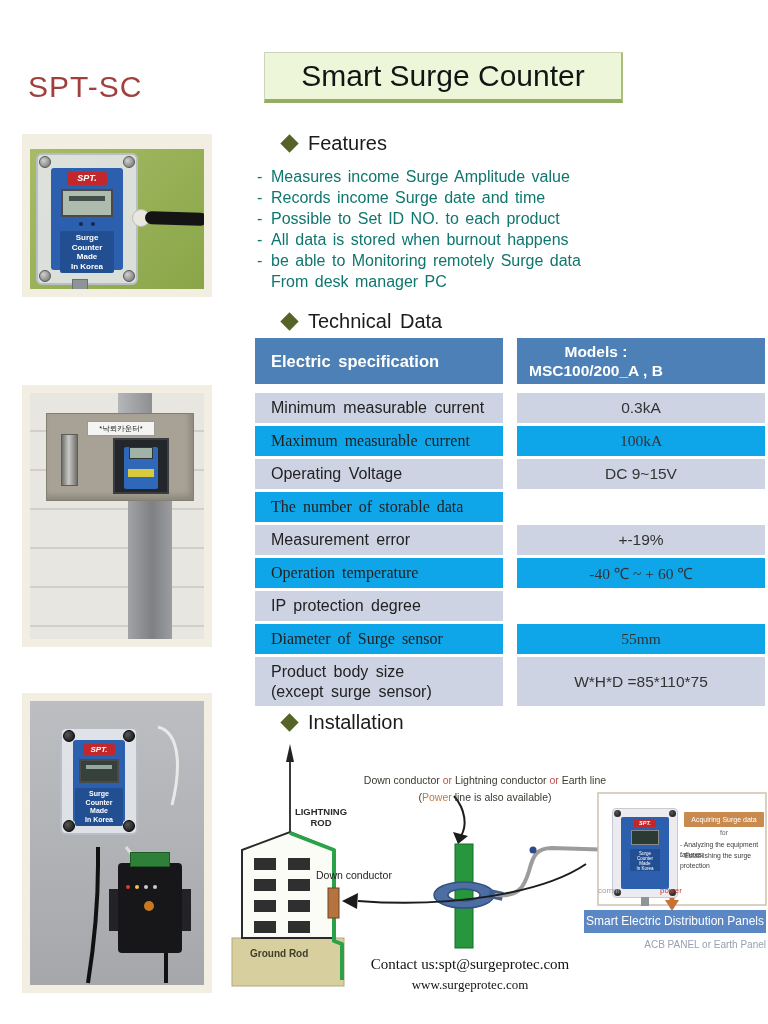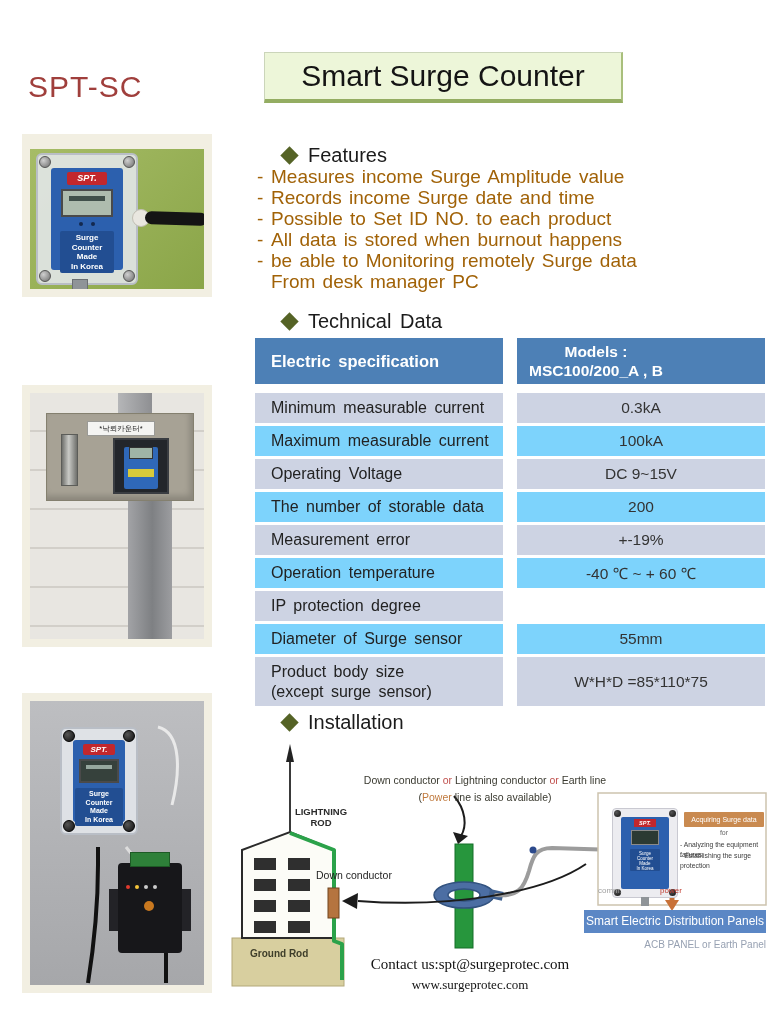--- a/index.html
+++ b/index.html
@@ -8,26 +8,26 @@
 
   
   .brand-code { position:absolute; left:28px; top:70px; font-size:30px; letter-spacing:1px; color:#a03f3c; }
   .title-box { position:absolute; left:264px; top:52px; width:356px; height:46px;
     background:#edf6d9; border:1px solid #cbd5ba; border-right:2px solid #a9bf7c; border-bottom:4px solid #94ad62;
     text-align:center; line-height:46px; font-size:30px; color:#141414; }
 
   
   .sec-heading { position:absolute; display:flex; align-items:center; gap:12px; font-size:20px; color:#1b1b1b; word-spacing:3px; }
   .diamond { width:13px; height:13px; background:#556326; transform:rotate(45deg); flex:0 0 13px; }
-  .h-features { left:283px; top:144px; }
+  .h-features { left:283px; top:132px; }
   .h-technical { left:283px; top:310px; }
   .h-install { left:283px; top:711px; }
 
   
-  .features-list { position:absolute; left:257px; top:166px; width:505px; font-size:19px; color:#a16207; word-spacing:2px; }
+  .features-list { position:absolute; left:257px; top:166px; width:505px; font-size:16px; color:#0f766e; word-spacing:2px; }
   .f-line { line-height:21px; white-space:nowrap; }
   .f-line .dash { display:inline-block; width:14px; }
   .f-line.cont { padding-left:14px; }
 
   
   .spec-table { position:absolute; left:255px; top:338px; width:510px; }
   .t-row { display:flex; margin-bottom:3px; }
   .t-row .c1 { width:248px; box-sizing:border-box; padding-left:16px; display:flex; align-items:center; }
   .t-gap { width:14px; flex:0 0 14px; }
   .t-row .c2 { width:248px; display:flex; align-items:center; justify-content:center; text-align:center; }
@@ -35,21 +35,21 @@
   .t-head .c1, .t-head .c2 { background:#4d80b6; color:#fff; font-weight:bold; height:46px; }
   .t-head .c1 { font-size:16.5px; word-spacing:3px; }
   .t-head .c2 { justify-content:flex-start; padding-left:12px; box-sizing:border-box; font-size:15.5px; line-height:19px; }
   .t-head { margin-bottom:9px; }
   .t-data { height:30px; font-size:16px; }
   .t-data .c1 { color:#222; word-spacing:3px; }
   .t-data .c2 { color:#333; font-size:15.5px; }
   .t-data.tall { height:49px; }
   .t-data.tall .c1 { line-height:20px; }
   .band-a .c1, .band-a .c2 { background:#cdd3e3; }
-  .band-b .c1, .band-b .c2 { background:#7dd3fc; }
+  .band-b .c1, .band-b .c2 { background:#0ea5e9;font-family:Liberation Serif, serif; }
   .pre { white-space:pre-line; }
 
   
   .photo-frame { position:absolute; background:#f2efe2; }
   .pf1 { left:22px; top:134px; width:190px; height:163px; }
   .pf2 { left:22px; top:385px; width:190px; height:262px; }
   .pf3 { left:22px; top:693px; width:190px; height:300px; }
   .photo-inner { position:absolute; overflow:hidden; }
 
   
@@ -263,21 +263,20 @@
       <div class="c2">100kA</div>
     </div>
     <div class="t-row t-data band-a">
       <div class="c1">Operating Voltage</div>
         <div class="t-gap"></div>
       <div class="c2">DC 9~15V</div>
     </div>
     <div class="t-row t-data band-b">
       <div class="c1">The number of storable data</div>
         <div class="t-gap"></div>
-      <div class="c2">200</div>
     </div>
     <div class="t-row t-data band-a">
       <div class="c1">Measurement error</div>
         <div class="t-gap"></div>
       <div class="c2">+-19%</div>
     </div>
     <div class="t-row t-data band-b">
       <div class="c1">Operation temperature</div>
         <div class="t-gap"></div>
       <div class="c2">-40 ℃ ~ + 60 ℃</div>

